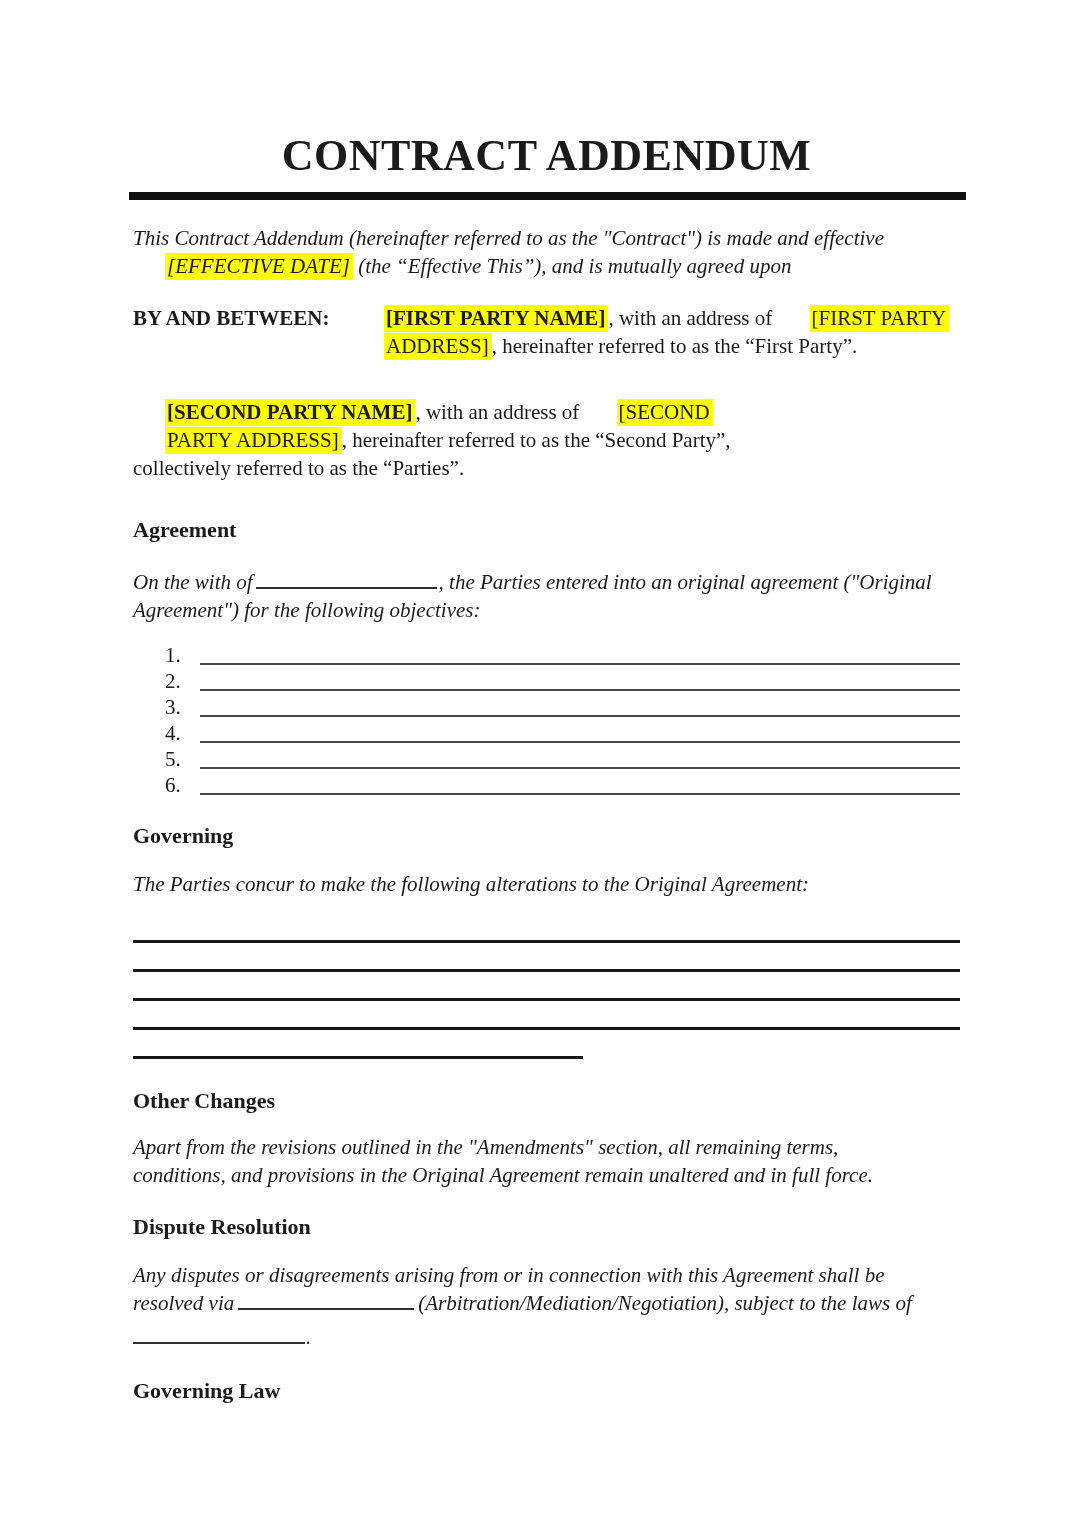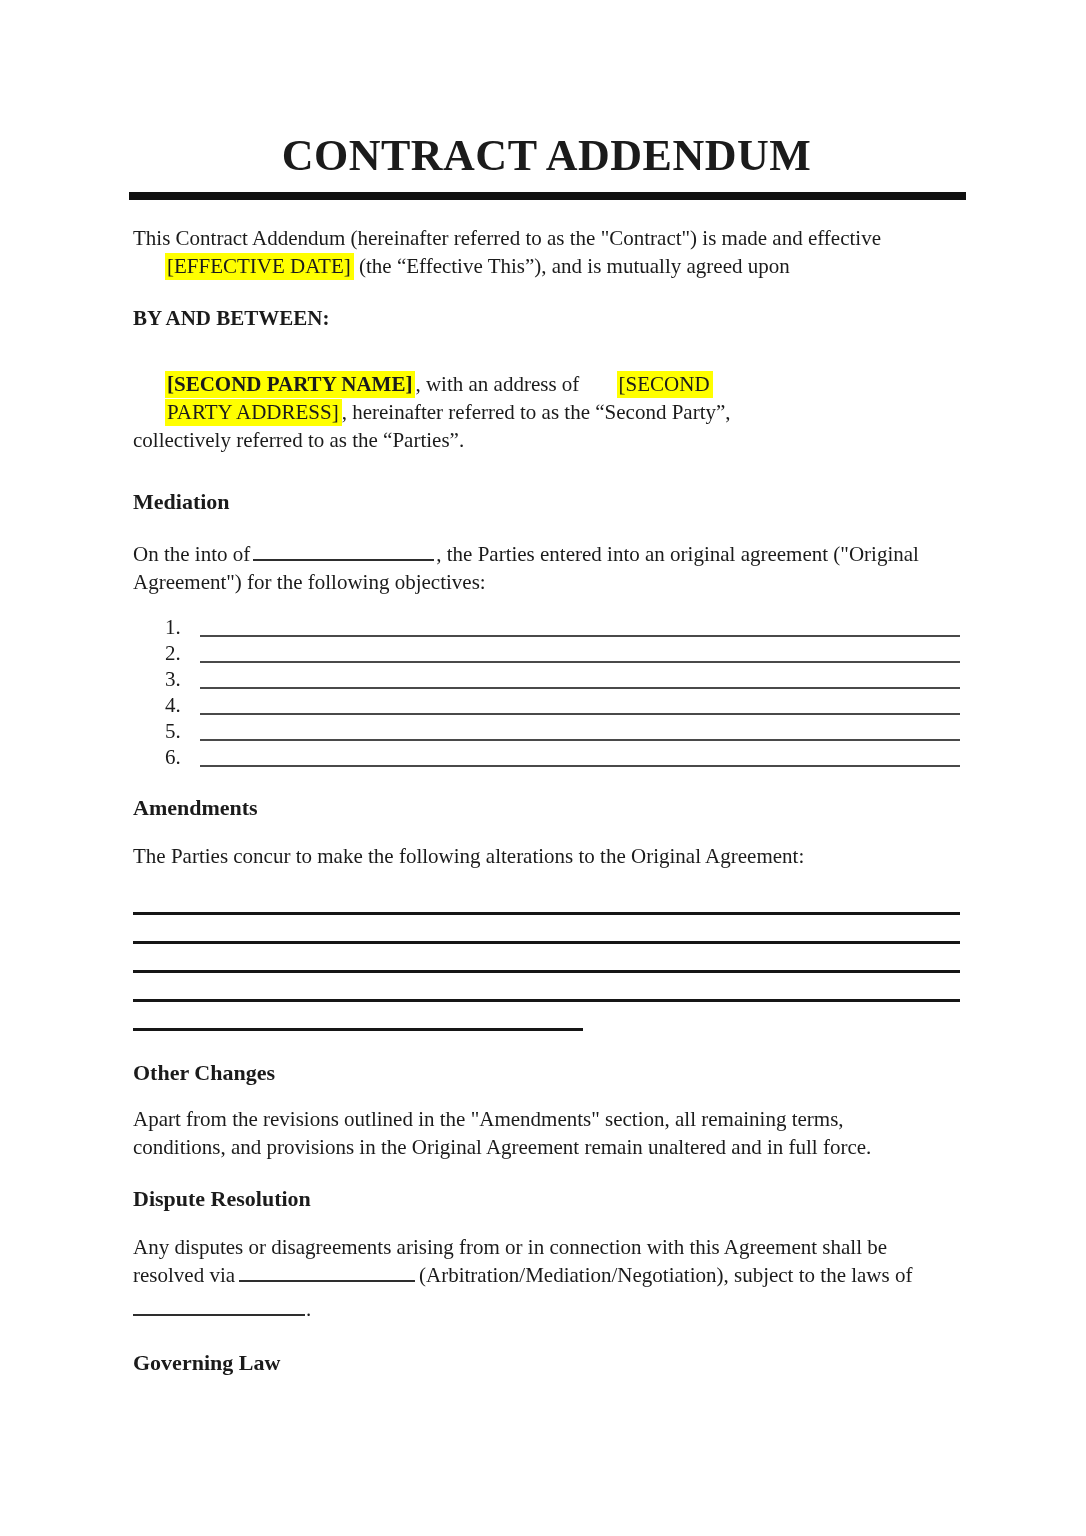--- a/index.html
+++ b/index.html
@@ -29,21 +29,21 @@
   }
   .double-rule {
     margin-top: 8px;
     margin-left: -4px;
     margin-right: -6px;
     height: 3px;
     border-top: 4px solid #101010;
     border-bottom: 4px solid #101010;
   }
 
-  p.docline { white-space: nowrap; }
+  p.docline { white-space: nowrap; font-style: italic; }
   .intro { margin-top: 24px; }
 
   .hl {
     background: var(--hl);
     padding: 1px 3px 2px 2px;
     margin-left: 32px;
   }
   .hl.bold { font-weight: bold; }
 
   .party-row { display: flex; }
@@ -112,29 +112,30 @@
 <div class="page">
   <div class="content">
 
     <h1 class="doc-title">CONTRACT ADDENDUM</h1>
     <div class="double-rule"></div>
 
     <p class="docline intro"><span>This Contract Addendum (hereinafter referred to as the "Contract") is made and effective</span><br><span class="hl">[EFFECTIVE DATE]</span><span> (the “Effective This”), and is mutually agreed upon</span></p>
 
     <div class="party-row first">
       <div class="party-label">BY AND BETWEEN:</div>
+      <div class="party-text"><span class="hl bold">[FIRST PARTY NAME]</span><span>, with an address of </span><span class="hl">[FIRST PARTY</span><br><span class="hl">ADDRESS]</span><span>, hereinafter referred to as the “First Party”.</span></div>
     </div>
 
     <div class="party-row second">
       <div class="party-text"><span class="hl bold">[SECOND PARTY NAME]</span><span>, with an address of </span><span class="hl">[SECOND</span><br><span class="hl">PARTY ADDRESS]</span><span>, hereinafter referred to as the “Second Party”,</span><br><span>collectively referred to as the “Parties”.</span></div>
     </div>
 
-    <h2 class="section-heading h-background">Mediation</h2>
+    <h2 class="section-heading h-background">Agreement</h2>
 
-    <p class="docline bg-paragraph"><span>On the into of</span><span class="blank date"></span><span>, the Parties entered into an original agreement ("Original</span><br><span>Agreement") for the following objectives:</span></p>
+    <p class="docline bg-paragraph"><span>On the with of</span><span class="blank date"></span><span>, the Parties entered into an original agreement ("Original</span><br><span>Agreement") for the following objectives:</span></p>
 
     <ul class="objectives-list">
       <li class="objective-item">
           <span class="objective-num">1.</span>
           <span class="objective-fill"></span>
         </li>
       <li class="objective-item">
           <span class="objective-num">2.</span>
           <span class="objective-fill"></span>
         </li>
@@ -149,21 +150,21 @@
       <li class="objective-item">
           <span class="objective-num">5.</span>
           <span class="objective-fill"></span>
         </li>
       <li class="objective-item">
           <span class="objective-num">6.</span>
           <span class="objective-fill"></span>
         </li>
     </ul>
 
-    <h2 class="section-heading h-amendments">Amendments</h2>
+    <h2 class="section-heading h-amendments">Governing</h2>
 
     <p class="docline amend-paragraph">The Parties concur to make the following alterations to the Original Agreement:</p>
 
     <div class="amend-rules">
       <div class="rule-line"></div>
       <div class="rule-line"></div>
       <div class="rule-line"></div>
       <div class="rule-line"></div>
       <div class="rule-line short"></div>
     </div>

